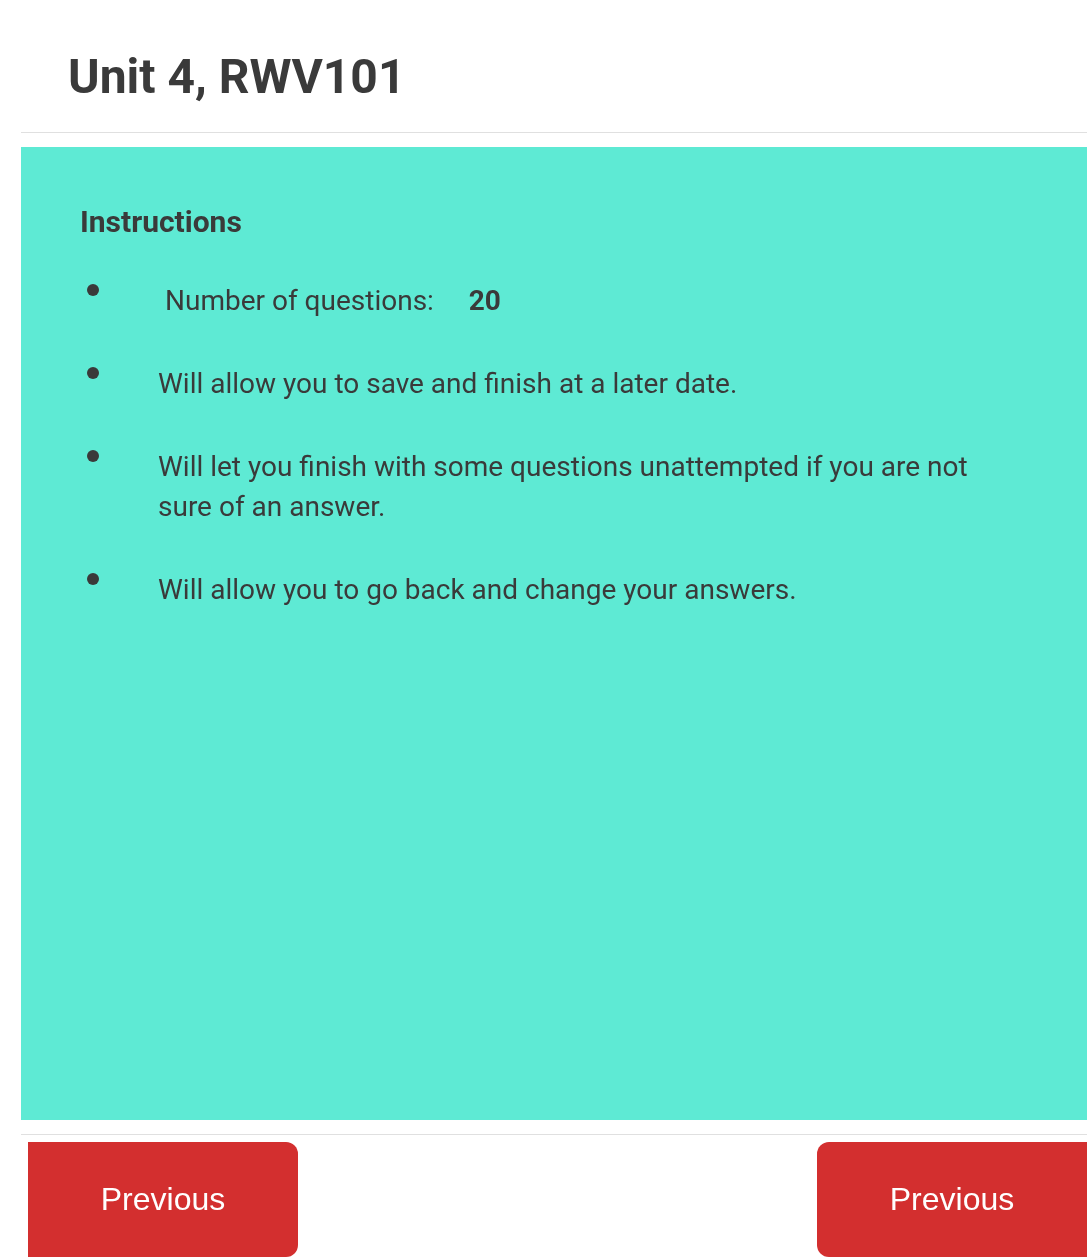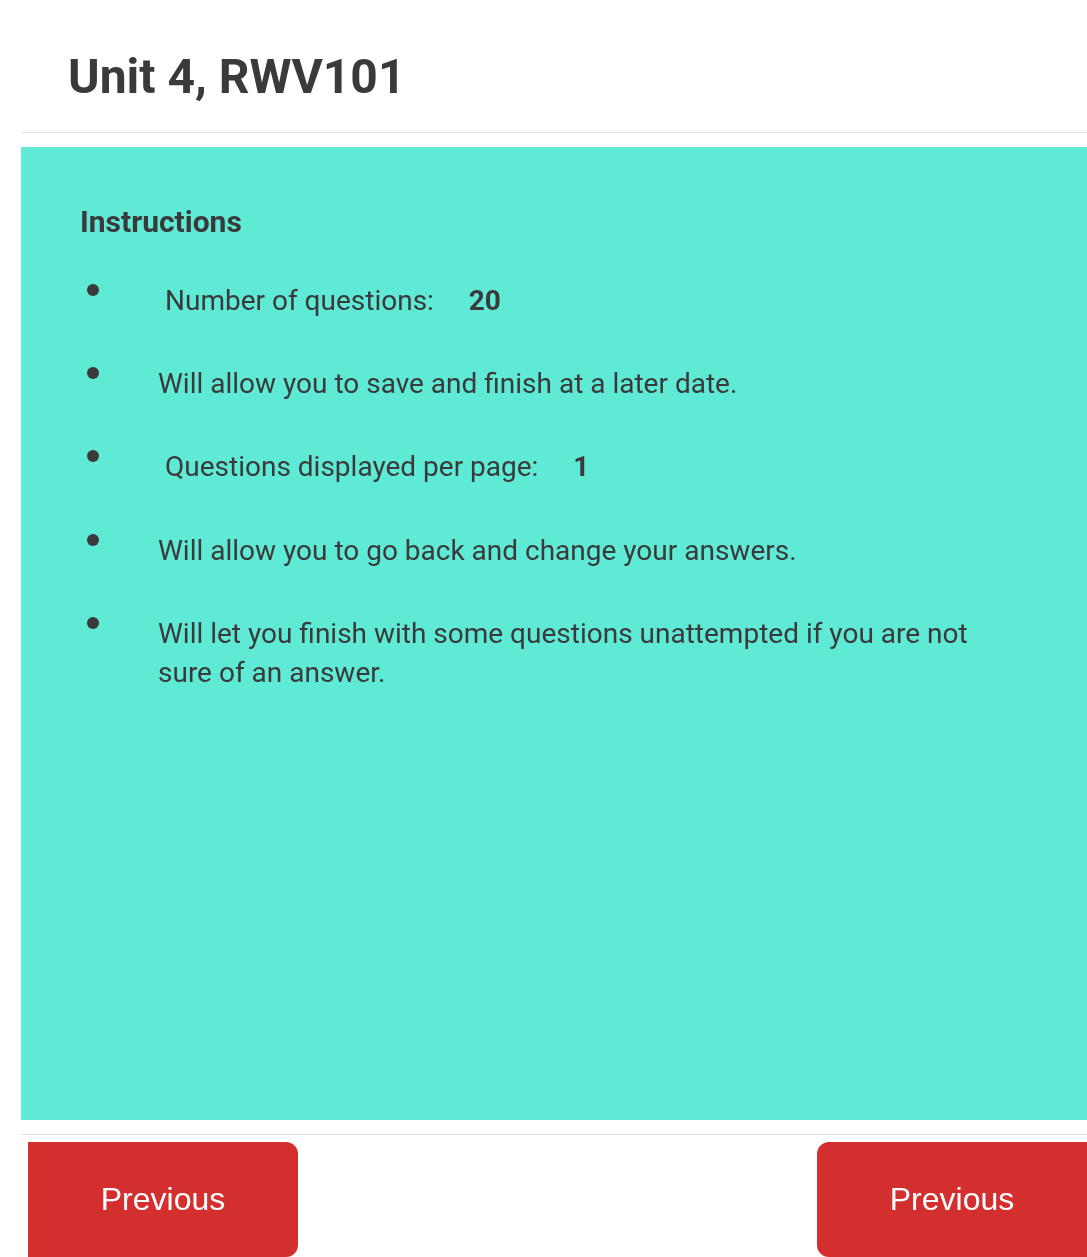--- a/index.html
+++ b/index.html
@@ -131,36 +131,29 @@
         <span>Number of questions:</span>
         &nbsp;&nbsp;<span class="highlight-number">20</span>
       </span>
     </li>
 
     <li>
       <span class="bullet"></span>
       <span class="list-text">Will allow you to save and finish at a later date.</span>
     </li>
 
+
     <li>
       <span class="bullet"></span>
-      <span class="list-text">
-        <span>Questions displayed per page:</span>
-        &nbsp;&nbsp;<span class="highlight-number">1</span>
-      </span>
+      <span class="list-text">Will let you finish with some questions unattempted if you are not sure of an answer.</span>
     </li>
 
     <li>
       <span class="bullet"></span>
       <span class="list-text">Will allow you to go back and change your answers.</span>
-    </li>
-
-    <li>
-      <span class="bullet"></span>
-      <span class="list-text">Will let you finish with some questions unattempted if you are not sure of an answer.</span>
     </li>
 
   </ul>
 </div>
 
 <div class="footer-nav">
   <button class="nav-button previous">Previous</button>
   <div class="nav-spacer"></div>
   <button class="nav-button continue">Previous</button>
 </div>

